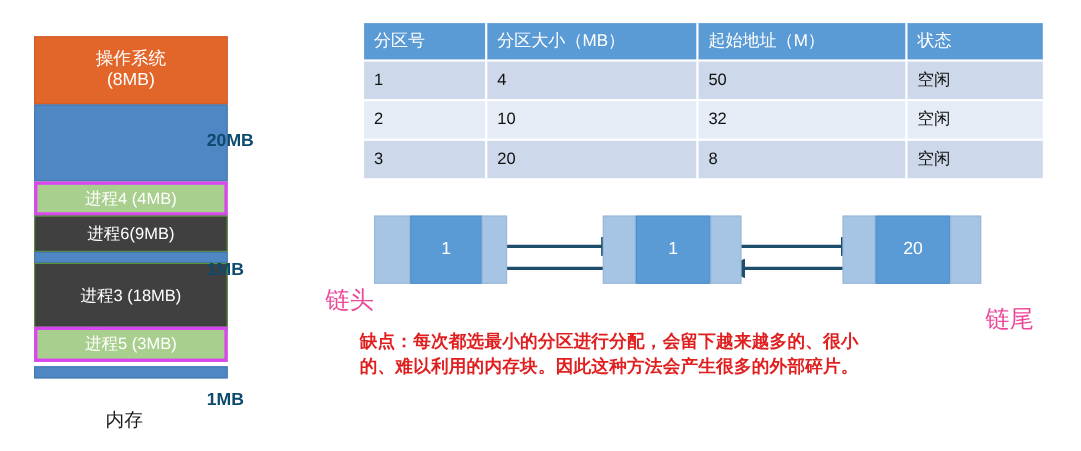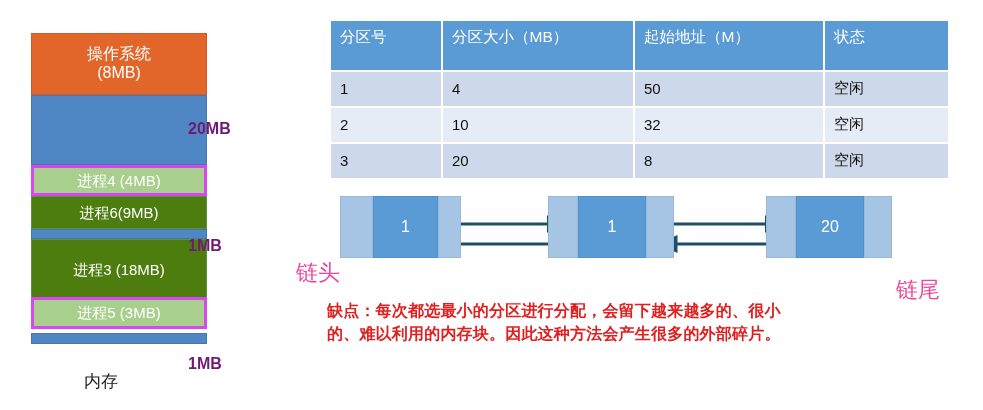--- a/index.html
+++ b/index.html
@@ -55,32 +55,32 @@
   }
   .mem-free {
     background: #4f87c4;
     border: 1px solid #4477ae;
   }
   .mem-proc-light {
     background: #a8cf8e;
     border: 3px solid #d946ef;
   }
   .mem-proc-dark {
-    background: #4d7c0f;
+    background: #404040;
     border: 1px solid #59933f;
   }
   .mem-strip {
     background: #4f87c4;
     border: 1px solid #4477ae;
   }
   .mem-side-label {
     position: absolute;
     font-size: 16px;
     font-weight: bold;
-    color: #701a75;
+    color: #0c4a6e;
     white-space: nowrap;
   }
   .mem-caption {
     position: absolute;
     font-size: 17px;
     color: #1a1a1a;
     white-space: nowrap;
   }
 
   
@@ -89,21 +89,21 @@
     left: 331px;
     top: 21px;
     border-collapse: collapse;
     font-size: 15px;
   }
   #partition-table th {
     background: #5b9bd5;
     color: #ffffff;
     font-weight: normal;
     text-align: left;
-    padding: 6px 9px 22px 9px;
+    padding: 6px 9px 6px 9px;
     border-right: 2px solid #ffffff;
     border-bottom: 2px solid #ffffff;
     white-space: nowrap;
     font-size: 15.5px;
   }
   #partition-table th:last-child { border-right: none; }
   #partition-table td {
     padding: 7px 9px 8px 9px;
     border-right: 2px solid #ffffff;
     border-bottom: 2px solid #ffffff;
@@ -217,21 +217,21 @@
       <span></span>
     </div>
   </div>
 
   <div class="mem-side-label" style="left:188px;top:120px;">20MB</div>
 
   <div class="mem-side-label" style="left:188px;top:237px;">1MB</div>
 
   <div class="mem-side-label" style="left:188px;top:355px;">1MB</div>
 
-  <div class="mem-caption" style="left:84px;top:370px;">内存</div>
+  <div class="mem-caption" style="left:96px;top:370px;">内存</div>
 </div>
 
 <table id="partition-table">
   <thead>
     <tr>
       <th class="col-w1">分区号</th>
       <th class="col-w2">分区大小（MB）</th>
       <th class="col-w3">起始地址（M）</th>
       <th class="col-w4">状态</th>
     </tr>

